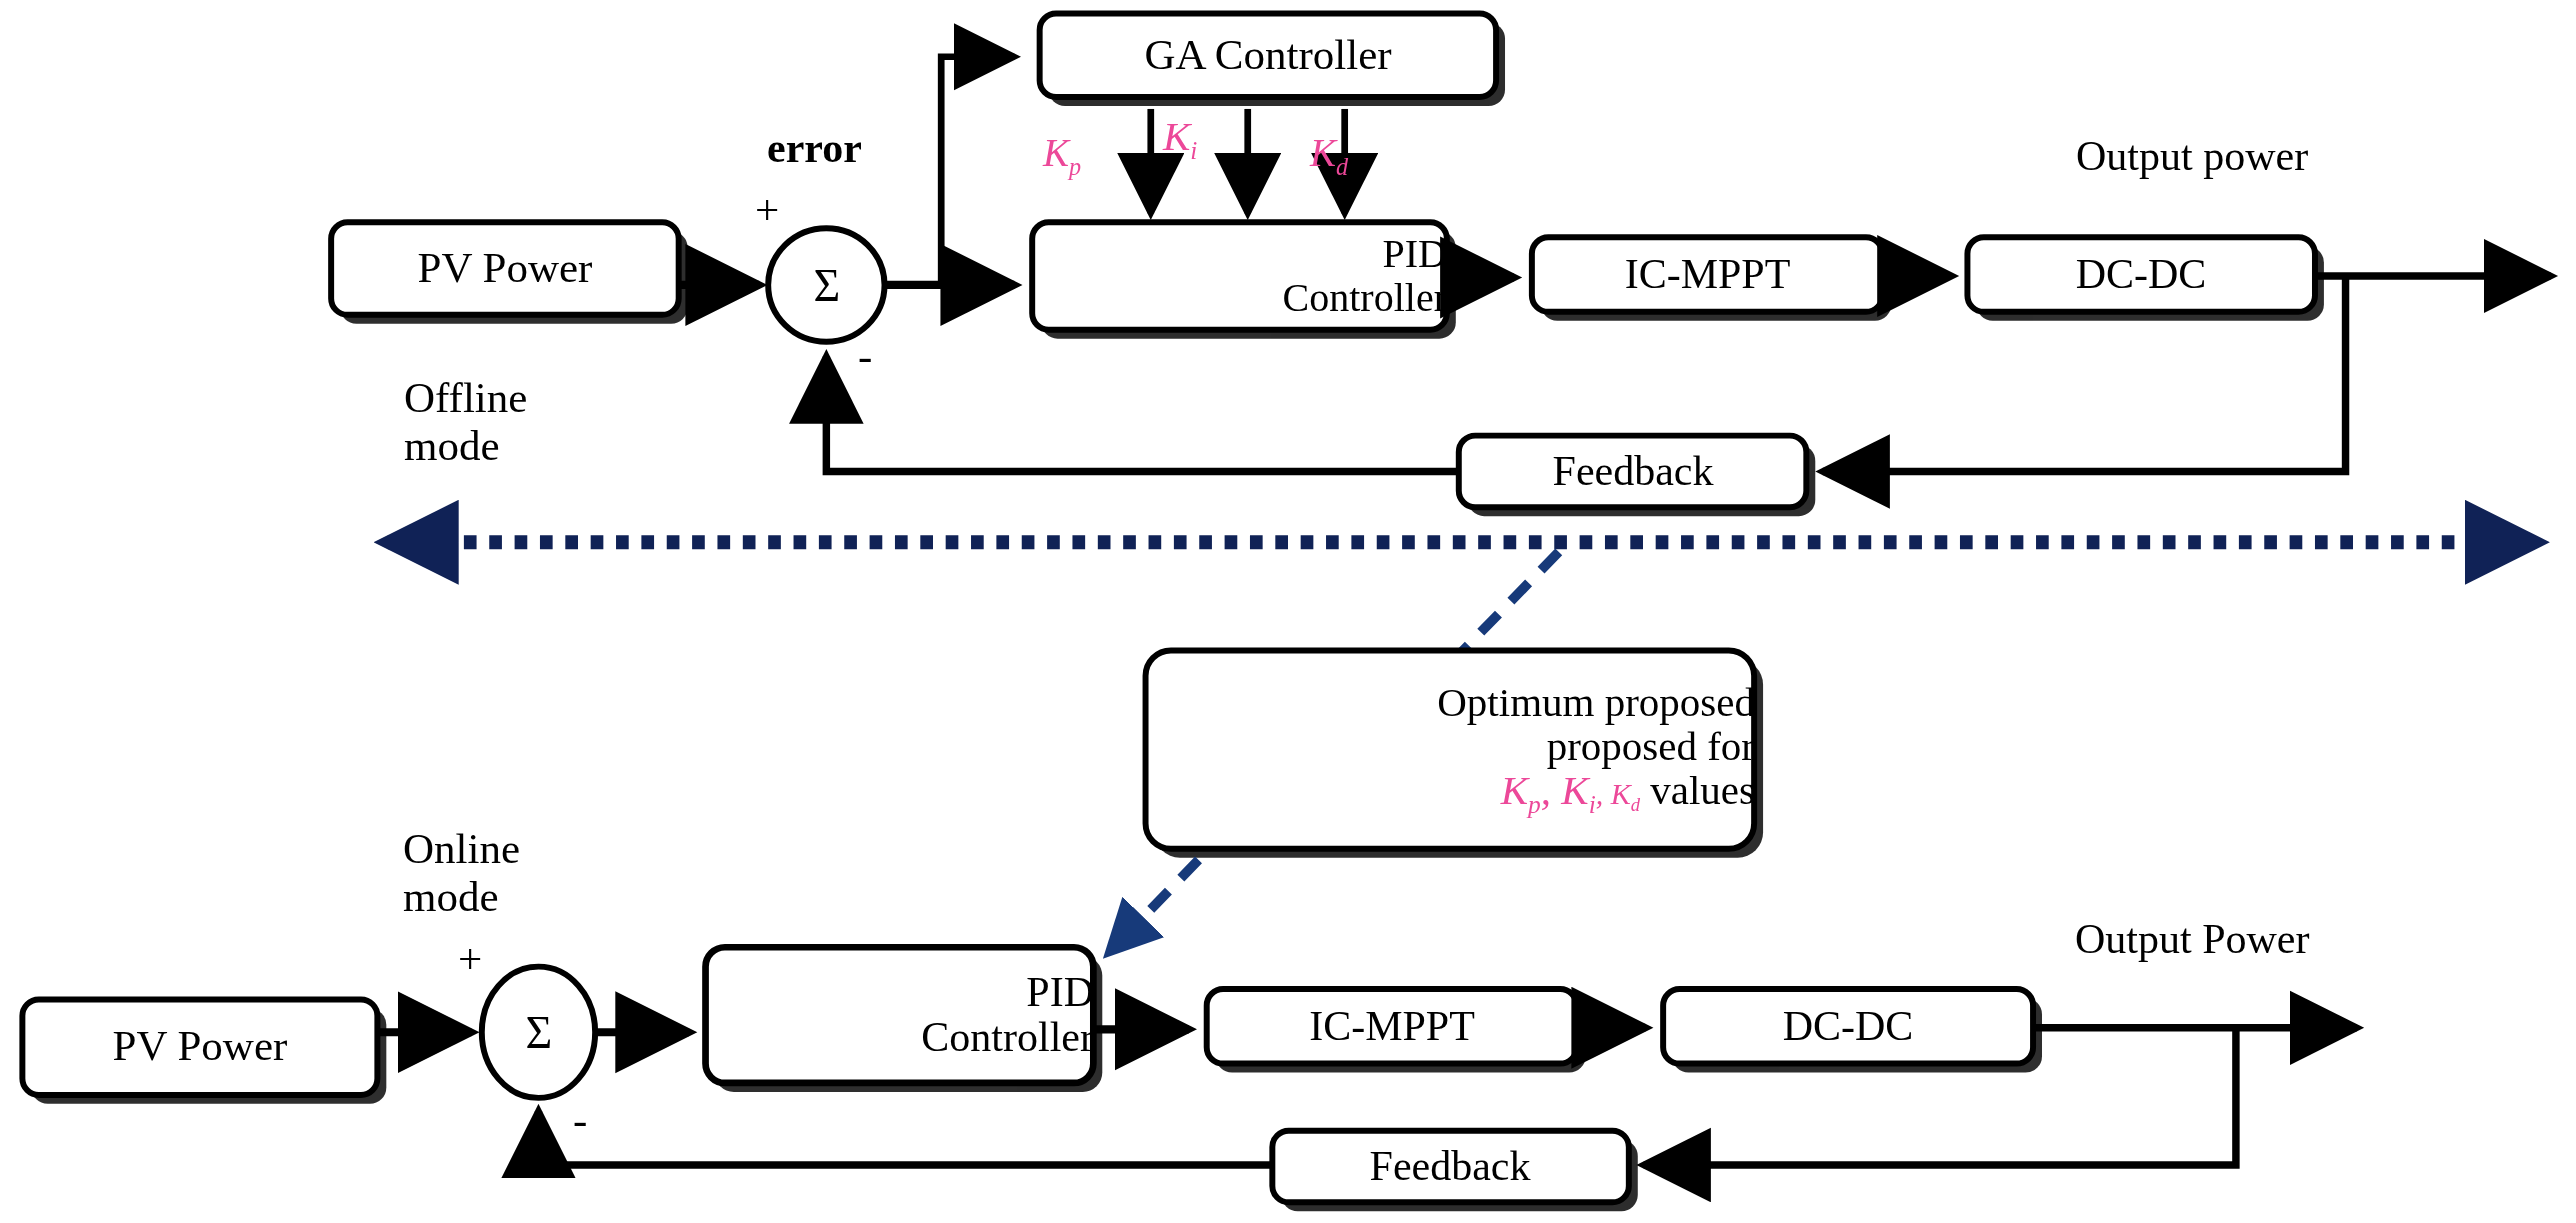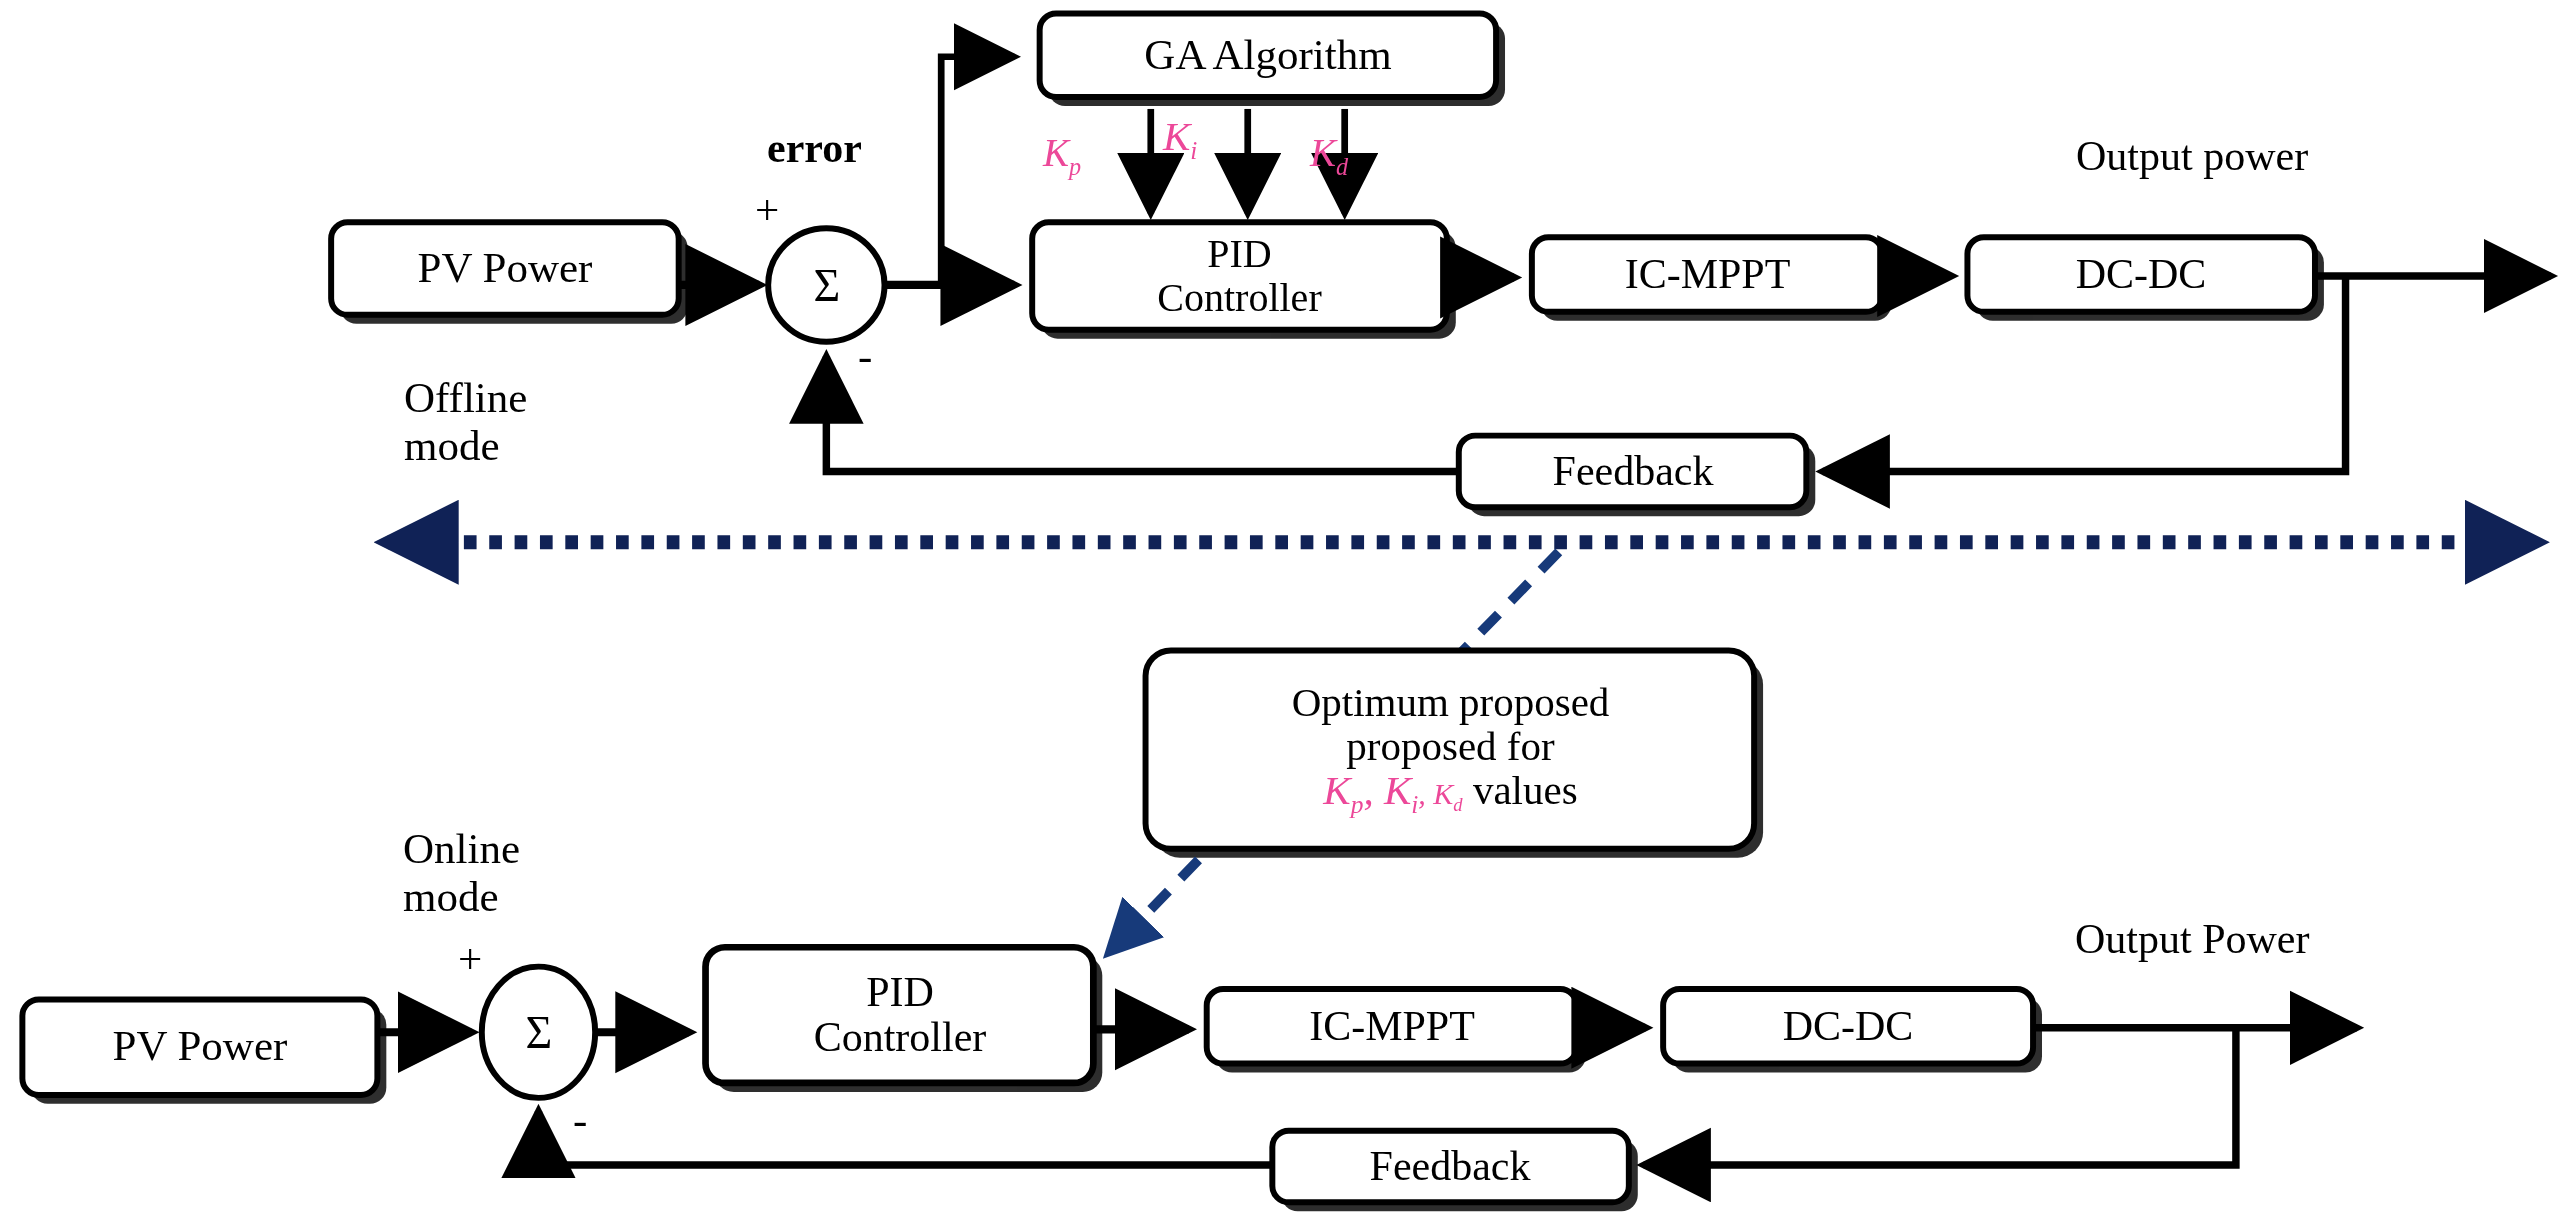--- a/index.html
+++ b/index.html
@@ -61,21 +61,21 @@
     font-style: italic;
     color: #ec4899;
     white-space: nowrap;
     line-height: 1;
   }
   .kgain sub {
     font-size: 0.62em;
     font-style: italic;
   }
   .bold { font-weight: bold; }
-  .two-line { flex-direction: column; }
+  .two-line { flex-direction: column; align-items: flex-end; }
 </style>
 </head>
 <body>
 
 <div id="stage">
 
   <svg class="layer" viewBox="0 0 3454 1641" xmlns="http://www.w3.org/2000/svg">
     <defs>
       <marker id="ah" markerWidth="12" markerHeight="12" refX="9" refY="5" orient="auto" markerUnits="strokeWidth">
         <path d="M0,0 L10,5 L0,10 z" fill="#000000"></path>
@@ -173,21 +173,21 @@
 
     <line x1="2726" y1="1378" x2="3160" y2="1378" stroke="#000000" stroke-width="10" marker-end="url(#ah)"></line>
 
     <polyline points="2998,1380 2998,1562 2204,1562" fill="none" stroke="#000000" stroke-width="10" marker-end="url(#ah)"></polyline>
 
     <polyline points="1706,1562 722,1562 722,1490" fill="none" stroke="#000000" stroke-width="10" marker-end="url(#ah)"></polyline>
   </svg>
 
   <div class="boxlabel" style="left:331px; top:222px; width:348px; height:92px; font-size:43px;">PV Power</div>
 
-  <div class="boxlabel" style="left:1040px; top:13.4px; width:456px; height:84px; font-size:43px;">GA Algorithm</div>
+  <div class="boxlabel" style="left:1040px; top:13.4px; width:456px; height:84px; font-size:43px;">GA Controller</div>
 
   <div class="boxlabel two-line" style="left:1032px; top:222px; width:415px; height:107px; font-size:40px;">
     <span>PID</span>
     <span>Controller</span>
   </div>
 
   <div class="boxlabel" style="left:1532px; top:237px; width:351px; height:75px; font-size:42px;">IC-MPPT</div>
 
   <div class="boxlabel" style="left:1967px; top:237px; width:348px; height:75px; font-size:42px;">DC-DC</div>
 

